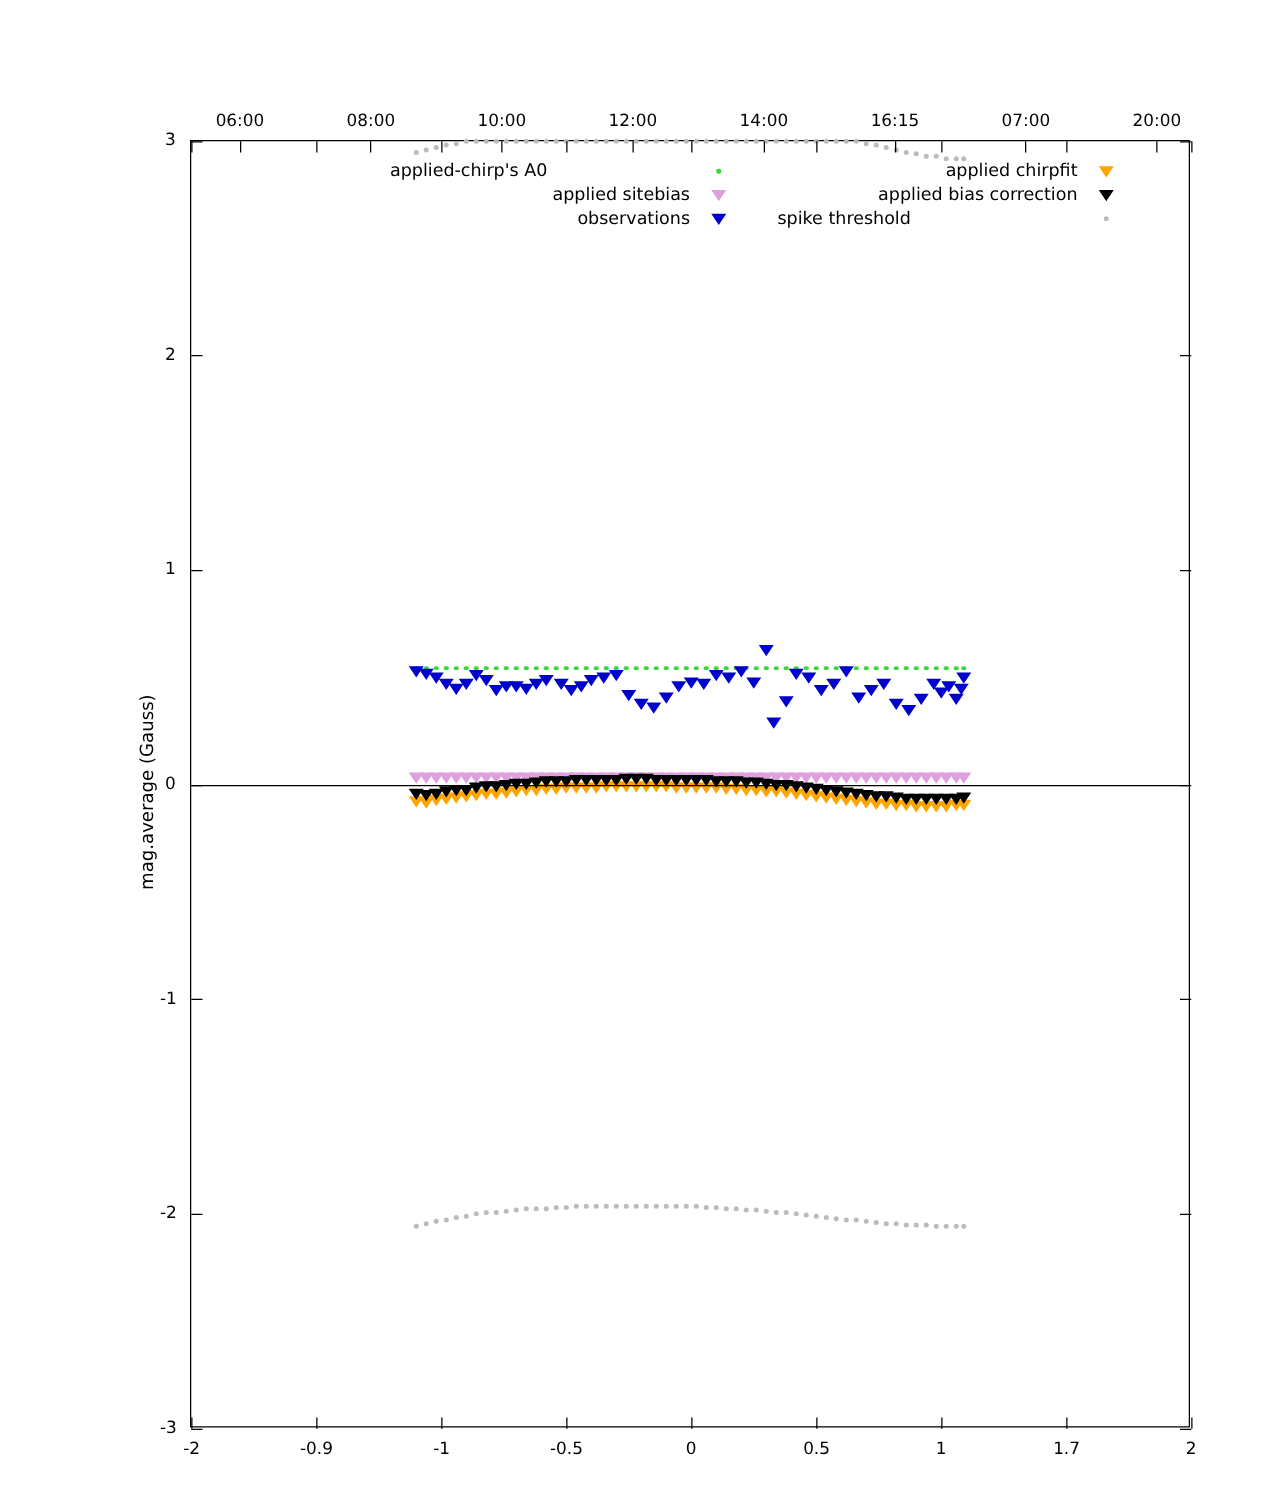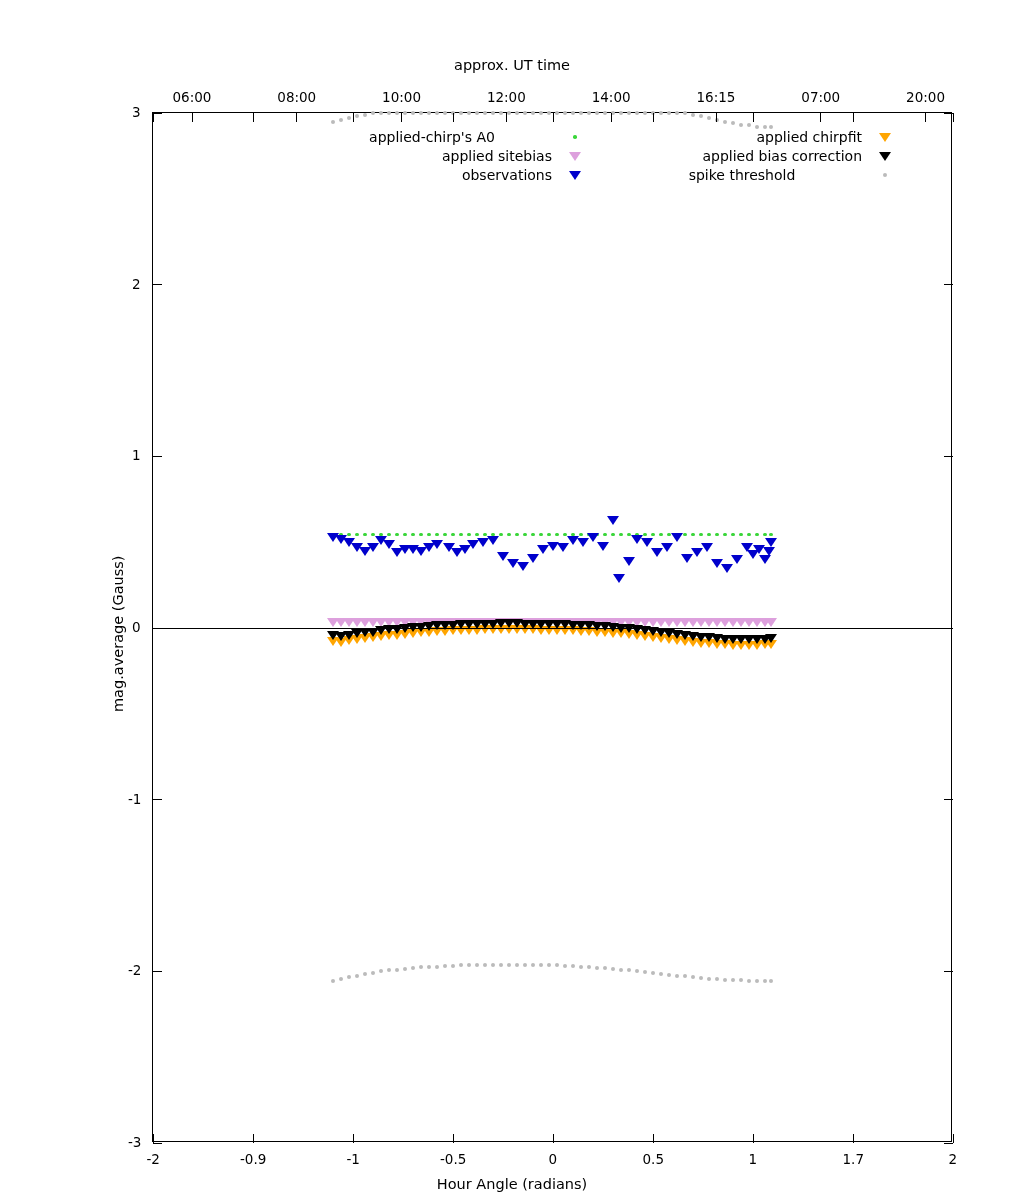--- a/index.html
+++ b/index.html
@@ -142,22 +142,20 @@
     width: 100%;
     text-align: center;
     font-size: 14.5px;
   }
 </style>
 </head>
 <body>
 
 <div id="page">
 
-  <div class="top-axis-label">approx. UT time</div>
-  <div class="x-axis-label">Hour Angle (radians)</div>
   <div id="ylabel-holder">
       <div class="y-axis-label" style="left: 110px; top: 712px; transform: rotate(-90deg);">mag.average (Gauss)</div>
     </div>
 
   <div id="plot">
     <div id="series-layer">
         <div style="position: absolute; left: 0px; top: 0px; width: 100%; height: 100%; color: rgb(58, 214, 58);">
           <div class="pt m-dot" style="left: 180px; top: 421.442px;"></div>
           <div class="pt m-dot" style="left: 188px; top: 421.442px;"></div>
           <div class="pt m-dot" style="left: 196px; top: 421.442px;"></div>
@@ -623,21 +621,21 @@
         <div class="tick" style="left: 667.3px; top: 0px; width: 1px; height: 9px;"></div>
         <div class="ticklabel" style="left: 648.3px; top: -24px;">07:00</div>
         <div class="tick" style="left: 772.1px; top: 0px; width: 1px; height: 9px;"></div>
         <div class="ticklabel" style="left: 753.1px; top: -24px;">20:00</div>
         <div class="zeroline" style="top: 514.5px;"></div>
       </div>
   </div>
 
   <div id="legend">
       <div class="leg-item" style="left: 160px; top: 12px;">
-        <span class="leg-label" style="display: inline-block; width: 240px; text-align: center;">applied-chirp's A0</span>
+        <span class="leg-label" style="display: inline-block; width: 240px; text-align: left;">applied-chirp's A0</span>
         <span class="leg-marker" style="color: rgb(58, 214, 58); margin-left: 16px;">
           <span class="m-dot"></span>
         </span>
       </div>
       <div class="leg-item" style="left: 470px; top: 12px;">
         <span class="leg-label" style="display: inline-block; width: 240px; text-align: right;">applied chirpfit</span>
         <span class="leg-marker" style="color: rgb(255, 165, 0); margin-left: 16px;">
           <span class="m-tri-down"></span>
         </span>
       </div>
@@ -653,20 +651,20 @@
           <span class="m-tri-down"></span>
         </span>
       </div>
       <div class="leg-item" style="left: 160px; top: 50px;">
         <span class="leg-label" style="display: inline-block; width: 240px; text-align: right;">observations</span>
         <span class="leg-marker" style="color: rgb(0, 0, 204); margin-left: 16px;">
           <span class="m-tri-down"></span>
         </span>
       </div>
       <div class="leg-item" style="left: 470px; top: 50px;">
-        <span class="leg-label" style="display: inline-block; width: 240px; text-align: center;">spike threshold</span>
+        <span class="leg-label" style="display: inline-block; width: 240px; text-align: left;">spike threshold</span>
         <span class="leg-marker" style="color: rgb(187, 187, 187); margin-left: 16px;">
           <span class="m-dot gray"></span>
         </span>
       </div>
     </div>
 
 </div>
 
 </body></html>

